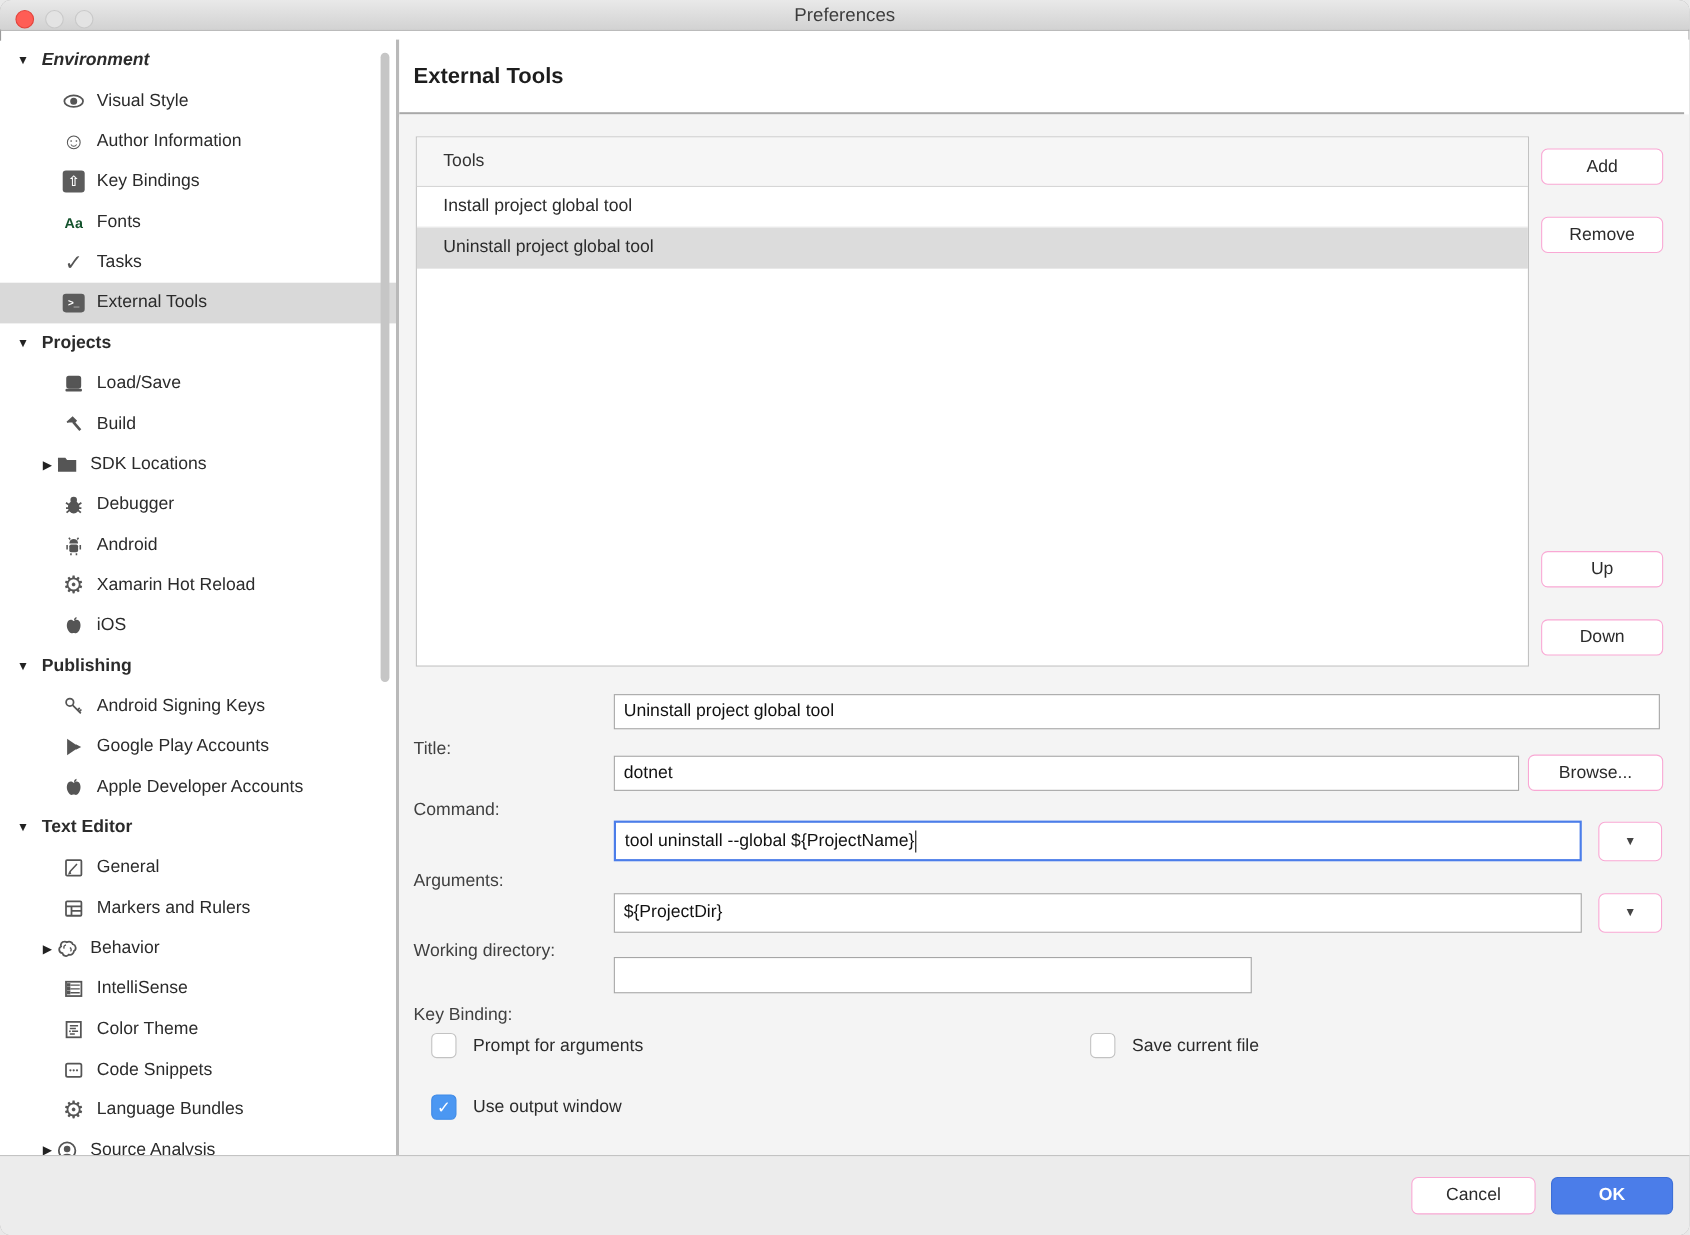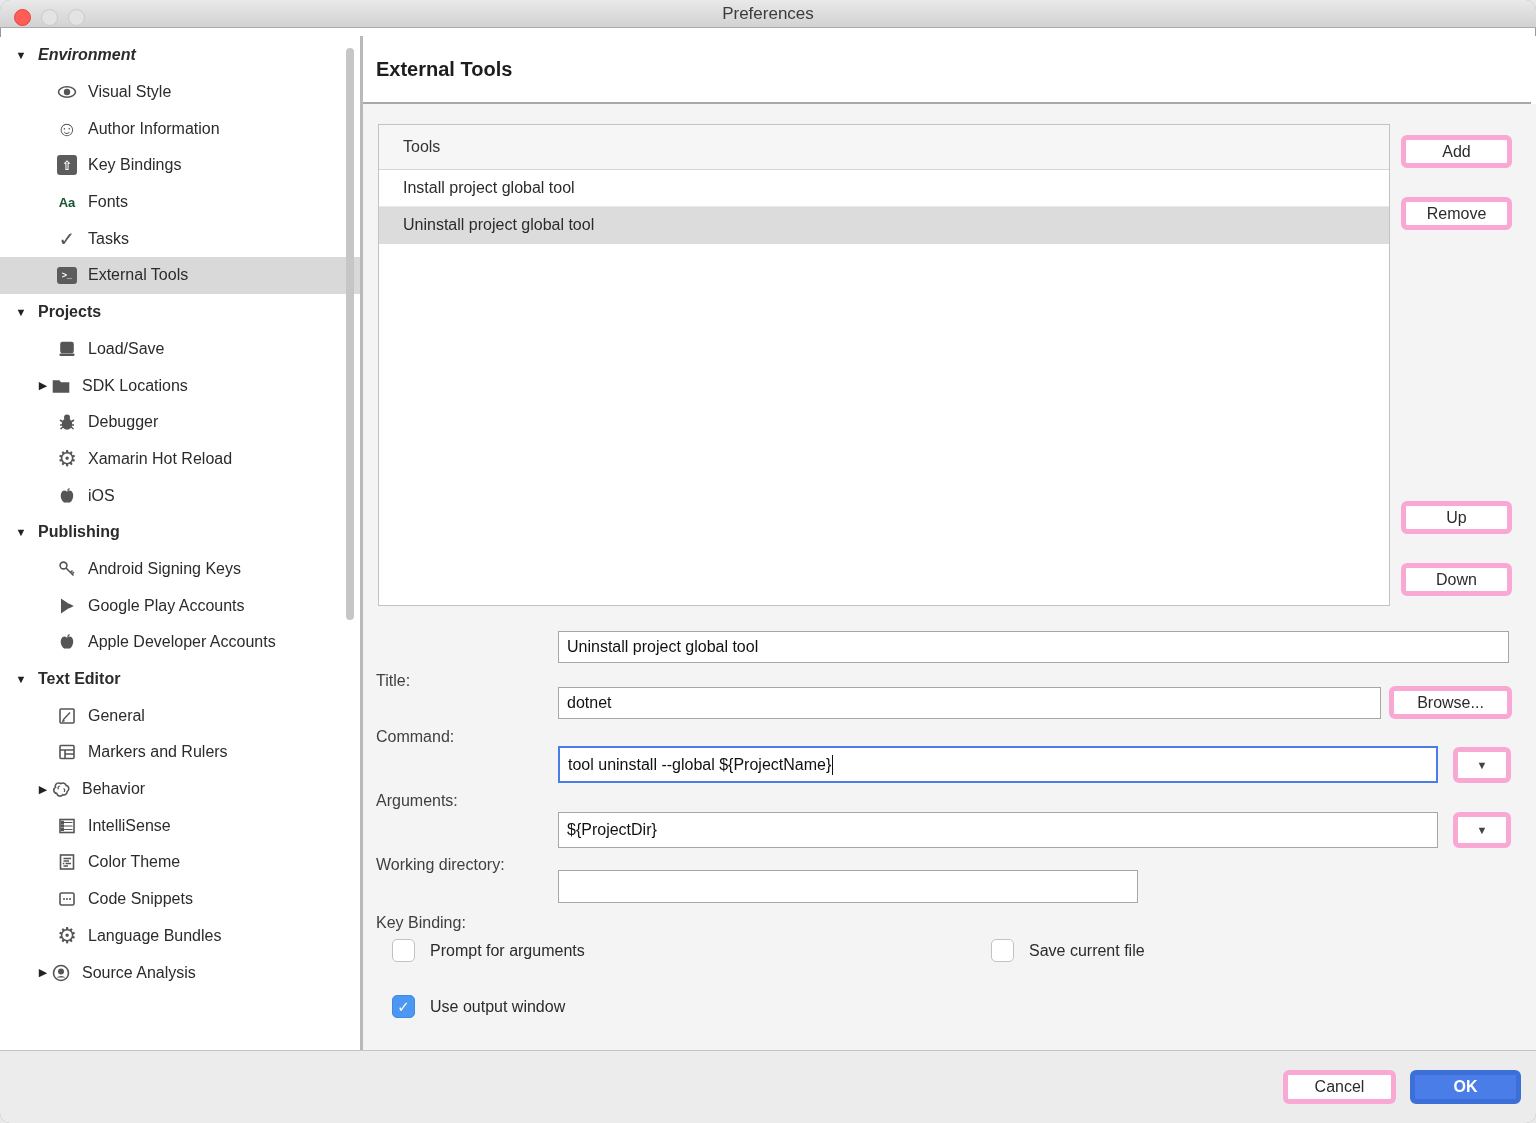--- a/index.html
+++ b/index.html
@@ -39,21 +39,21 @@
   .header-line { position:absolute; left:0; top:66px; width:1168px; height:2px; background:#a8a8a8; box-shadow:0 2px 2px rgba(0,0,0,0.12); }
   .content-body { position:absolute; left:0; top:68px; width:100%; height:946px; background:#f4f4f4; }
 
   
   .tools-list { position:absolute; left:15px; top:88px; width:1012px; height:482px; background:#fff; border:1px solid #c2c2c2; }
   .tools-header { height:45px; background:#f6f6f6; border-bottom:1px solid #d6d6d6; display:flex; align-items:center; padding-left:24px; font-size:16px; color:#333; }
   .tool-row { height:37px; display:flex; align-items:center; padding-left:24px; font-size:16px; border-bottom:1px solid #e9e9e9; }
   .tool-row.selected { background:#dcdcdc; border-bottom:1px solid #dcdcdc; }
 
   
-  .btn { position:absolute; background:#fff; border:5px solid #f9a8d4; border-radius:6px; font-size:16px; color:#2b2b2b; display:flex; align-items:center; justify-content:center; font-family:inherit; }
+  .btn { position:absolute; background:#fff; border:1px solid #f9a8d4; border-radius:6px; font-size:16px; color:#2b2b2b; display:flex; align-items:center; justify-content:center; font-family:inherit; }
   .btn.w111 { width:111px; height:33px; }
   .btn-add { left:1038px; top:99px; }
   .btn-remove { left:1038px; top:161px; }
   .btn-up { left:1038px; top:465px; }
   .btn-down { left:1038px; top:527px; }
   .btn-browse { left:1026px; top:650px; width:123px; height:33px; }
   .btn-drop { width:58px; height:36px; font-size:11px; color:#444; }
   .btn-drop-args { left:1090px; top:711px; }
   .btn-drop-wd { left:1090px; top:776px; }
 
@@ -143,37 +143,56 @@
       <div class="side-row">
         <span class="icon20 child-pad" style="margin-left:56px;">
           <svg width="20" height="20" viewBox="0 0 20 20" fill="none" stroke="#555" stroke-width="1.6">
             <rect x="4" y="3.5" width="12" height="10" rx="1.5" fill="#555"></rect>
             <rect x="2.5" y="14.5" width="15" height="2.5" rx="1" fill="#555" stroke="none"></rect>
           </svg>
         </span>
         <span class="side-label">Load/Save</span>
       </div>
       <div class="side-row">
+        <span class="icon20 child-pad" style="margin-left:56px;">
+          <svg width="20" height="20" viewBox="0 0 20 20" fill="none" stroke="#555" stroke-width="1.6">
+            <path d="M4 8 L9 3.5 L12 6.5 L10.5 8" fill="#555"></path>
+            <path d="M9.5 7.5 L16 15" stroke-width="2.4"></path>
+          </svg>
+        </span>
+        <span class="side-label">Build</span>
+      </div>
+      <div class="side-row">
         <span class="tri" style="margin-left:36px;">▶</span>
         <span class="icon20">
           <svg width="20" height="20" viewBox="0 0 20 20" fill="none" stroke="#555" stroke-width="1.6">
             <path d="M2.5 5 h5.5 l1.5 2 h8 v9 h-15 z" fill="#555"></path>
           </svg>
         </span>
         <span class="side-label">SDK Locations</span>
       </div>
       <div class="side-row">
         <span class="icon20 child-pad" style="margin-left:56px;">
           <svg width="20" height="20" viewBox="0 0 20 20" fill="none" stroke="#555" stroke-width="1.6">
             <ellipse cx="10" cy="12" rx="4.4" ry="5" fill="#555"></ellipse>
             <circle cx="10" cy="5.5" r="2.2" fill="#555"></circle>
             <path d="M3 8 L6 10 M3 13 H5.6 M3.5 17 L6.5 14.5 M17 8 L14 10 M17 13 H14.4 M16.5 17 L13.5 14.5"></path>
           </svg>
         </span>
         <span class="side-label">Debugger</span>
+      </div>
+      <div class="side-row">
+        <span class="icon20 child-pad" style="margin-left:56px;">
+          <svg width="20" height="20" viewBox="0 0 20 20" fill="none" stroke="#555" stroke-width="1.6">
+            <path d="M6 8 a4 4 0 0 1 8 0 z" fill="#555" stroke="none"></path>
+            <rect x="6" y="9" width="8" height="7" rx="1.6" fill="#555" stroke="none"></rect>
+            <path d="M4 9.5 v4 M16 9.5 v4 M7.5 17 v1.8 M12.5 17 v1.8 M6.8 4.5 l-1.2-1.6 M13.2 4.5 l1.2-1.6" stroke-width="1.4"></path>
+          </svg>
+        </span>
+        <span class="side-label">Android</span>
       </div>
       <div class="side-row">
         <span class="icon20 child-pad" style="margin-left:56px;">
           <span class="glyph" style="font-size:22px;">⚙</span>
         </span>
         <span class="side-label">Xamarin Hot Reload</span>
       </div>
       <div class="side-row">
         <span class="icon20 child-pad" style="margin-left:56px;">
           <svg width="20" height="20" viewBox="0 0 20 20" fill="none" stroke="#555" stroke-width="1.6">

